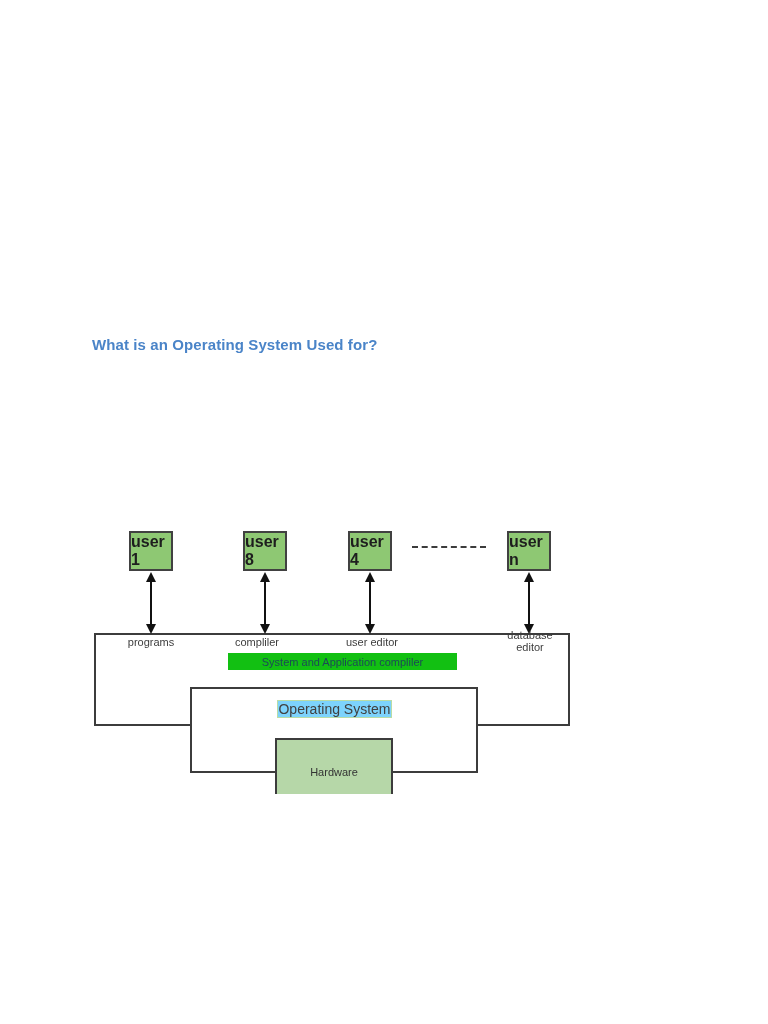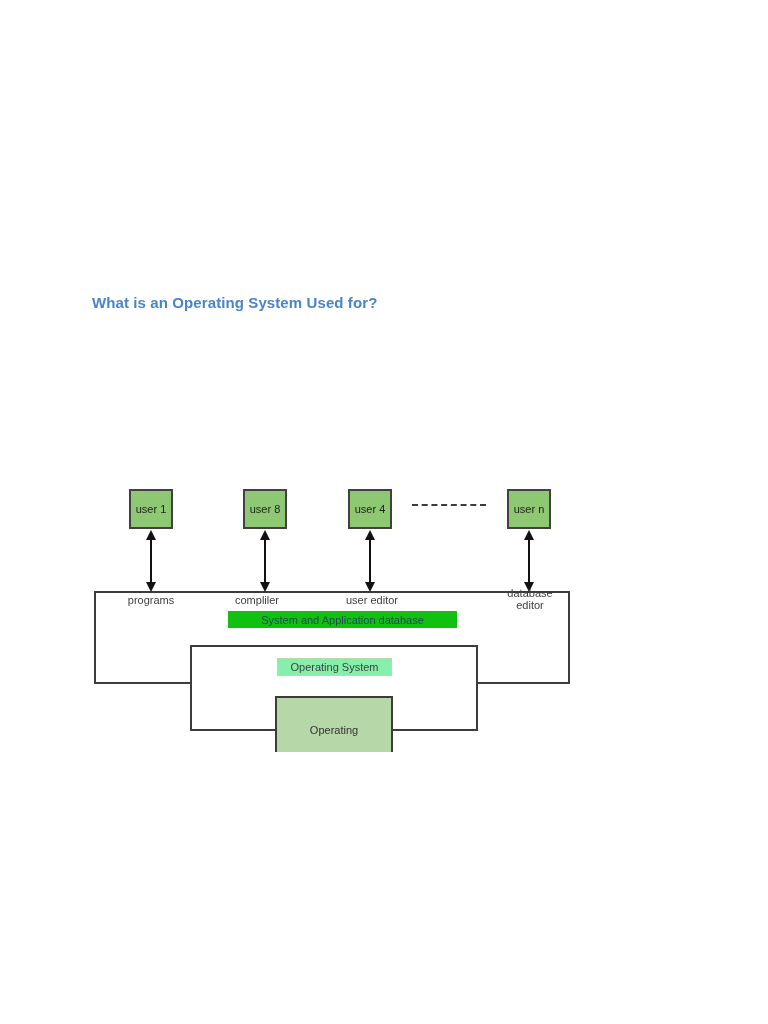--- a/index.html
+++ b/index.html
@@ -2,34 +2,36 @@
 <html><head>
 <meta charset="utf-8">
 <style>
   html,body{margin:0;padding:0;background:#ffffff;}
   .page{
     position:relative;
     width:768px;height:752px;
     background:#ffffff;
     font-family:"Liberation Sans", sans-serif;
     overflow:hidden;
+    margin-top:42px;
   }
   .heading{
     position:absolute;left:92px;top:294px;
     font-size:15px;font-weight:600;
     color:#4a84c8;letter-spacing:.1px;
   }
   
   .user-box{
     position:absolute;top:489px;width:44px;height:40px;
     background:#8ec873;border:2px solid #414141;
     box-sizing:border-box;
     display:flex;align-items:center;justify-content:center;
-    font-size:11px;color:#1e1e1e;
+    font-size:16px;color:#1e1e1e;
     z-index:2;
+    font-weight:bold;
   }
   .user-1{left:129px}.user-2{left:243px}.user-3{left:348px}.user-n{left:507px}
   .dashed-line{
     position:absolute;left:412px;top:504px;width:74px;height:0;
     border-top:2px dashed #3c3c3c;z-index:2;
   }
   .arrow{position:absolute;top:530px;width:14px;height:62px;z-index:2;}
   .arrow-1{left:144px}.arrow-2{left:258px}.arrow-3{left:363px}.arrow-n{left:522px}
   .outer-rect{
     position:absolute;left:94px;top:591px;width:476px;height:93px;
@@ -50,23 +52,23 @@
     display:flex;align-items:center;justify-content:center;
     font-size:11px;color:#1c4a56;z-index:2;
   }
   .inner-rect{
     position:absolute;left:190px;top:645px;width:288px;height:86px;
     border:2px solid #3c3c3c;box-sizing:border-box;
     background:#ffffff;z-index:3;
   }
   .os-bar{
     position:absolute;left:277px;top:658px;width:115px;height:18px;
-    background:#86efac;border:1px solid #b9dca6;box-sizing:border-box;
+    background:#7dd3fc;border:1px solid #b9dca6;box-sizing:border-box;
     display:flex;align-items:center;justify-content:center;
-    font-size:11px;color:#404040;z-index:4;
+    font-size:14px;color:#404040;z-index:4;
   }
   .hardware-box{
     position:absolute;left:275px;top:696px;width:118px;height:67px;
     background:#b6d7a8;border:2px solid #3c3c3c;box-sizing:border-box;
     display:flex;align-items:center;justify-content:center;
     font-size:11px;color:#333333;z-index:4;
   }
   .page-number{
     position:absolute;left:664px;top:947px;
     font-size:12px;color:#2b2b2b;
@@ -115,23 +117,23 @@
       </svg>
   </div>
 
   <div class="outer-rect"></div>
 
   <div class="prog-label label-compiler">programs</div>
   <div class="prog-label label-assembler">compliler</div>
   <div class="prog-label label-texteditor">user editor</div>
   <div class="prog-label label-database">database editor</div>
 
-  <div class="system-bar">System and Application database</div>
+  <div class="system-bar">System and Application compliler</div>
 
   <div class="inner-rect"></div>
 
   <div class="os-bar">Operating System</div>
 
-  <div class="hardware-box">Operating</div>
+  <div class="hardware-box">Hardware</div>
 
   <div class="page-number">1</div>
 
 </div>
 
 </body></html>

